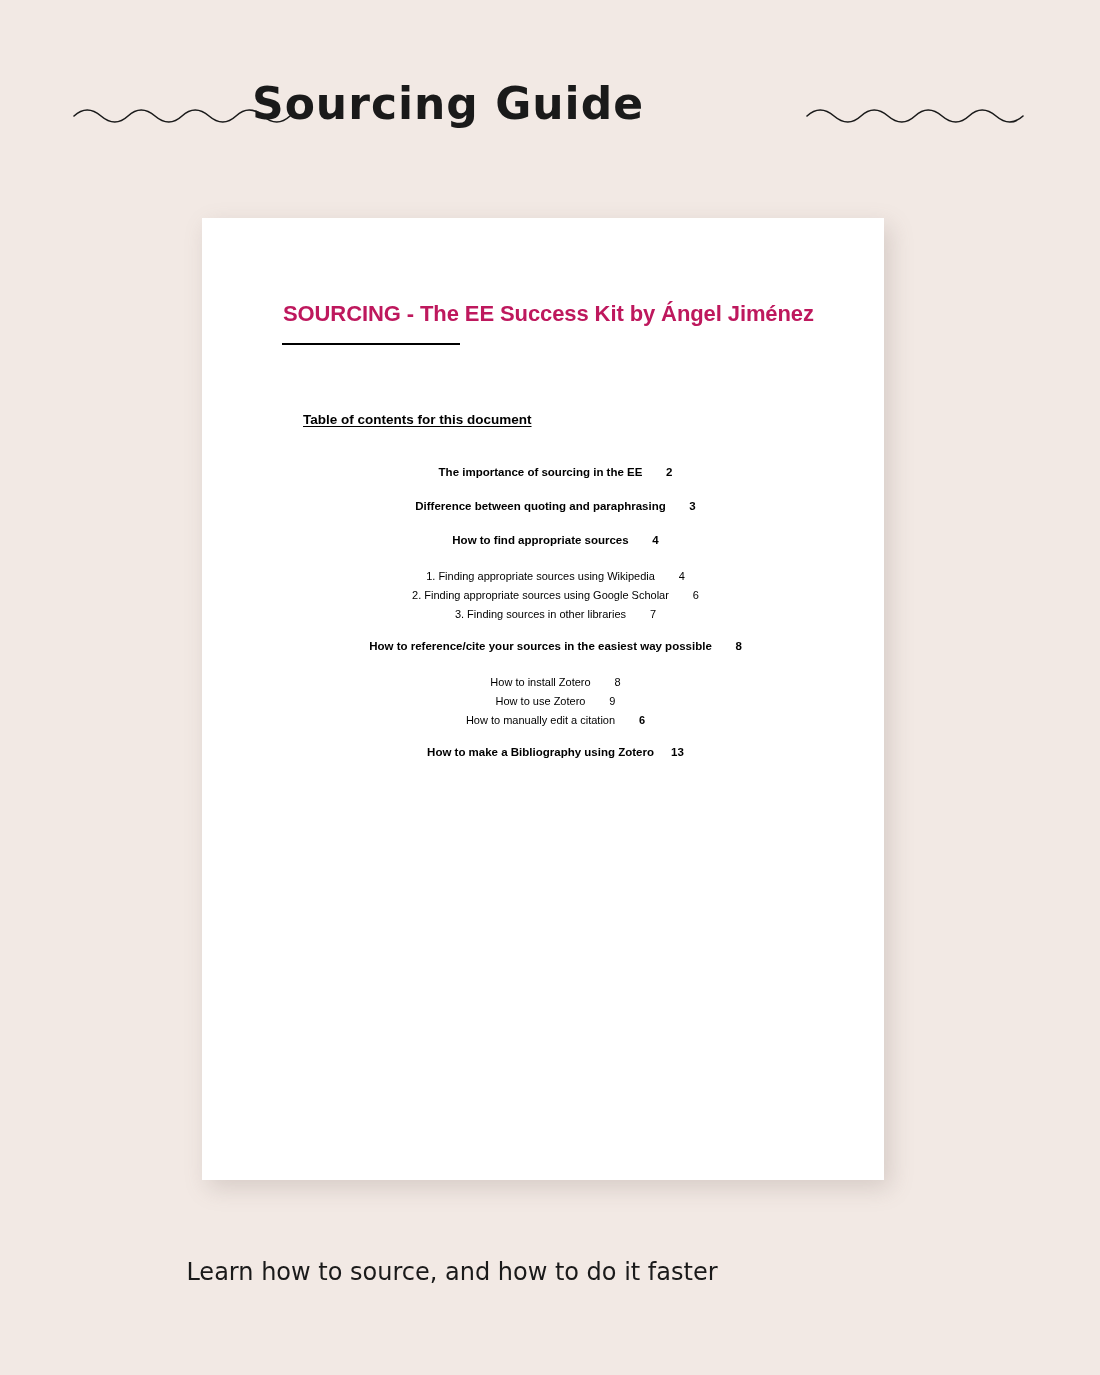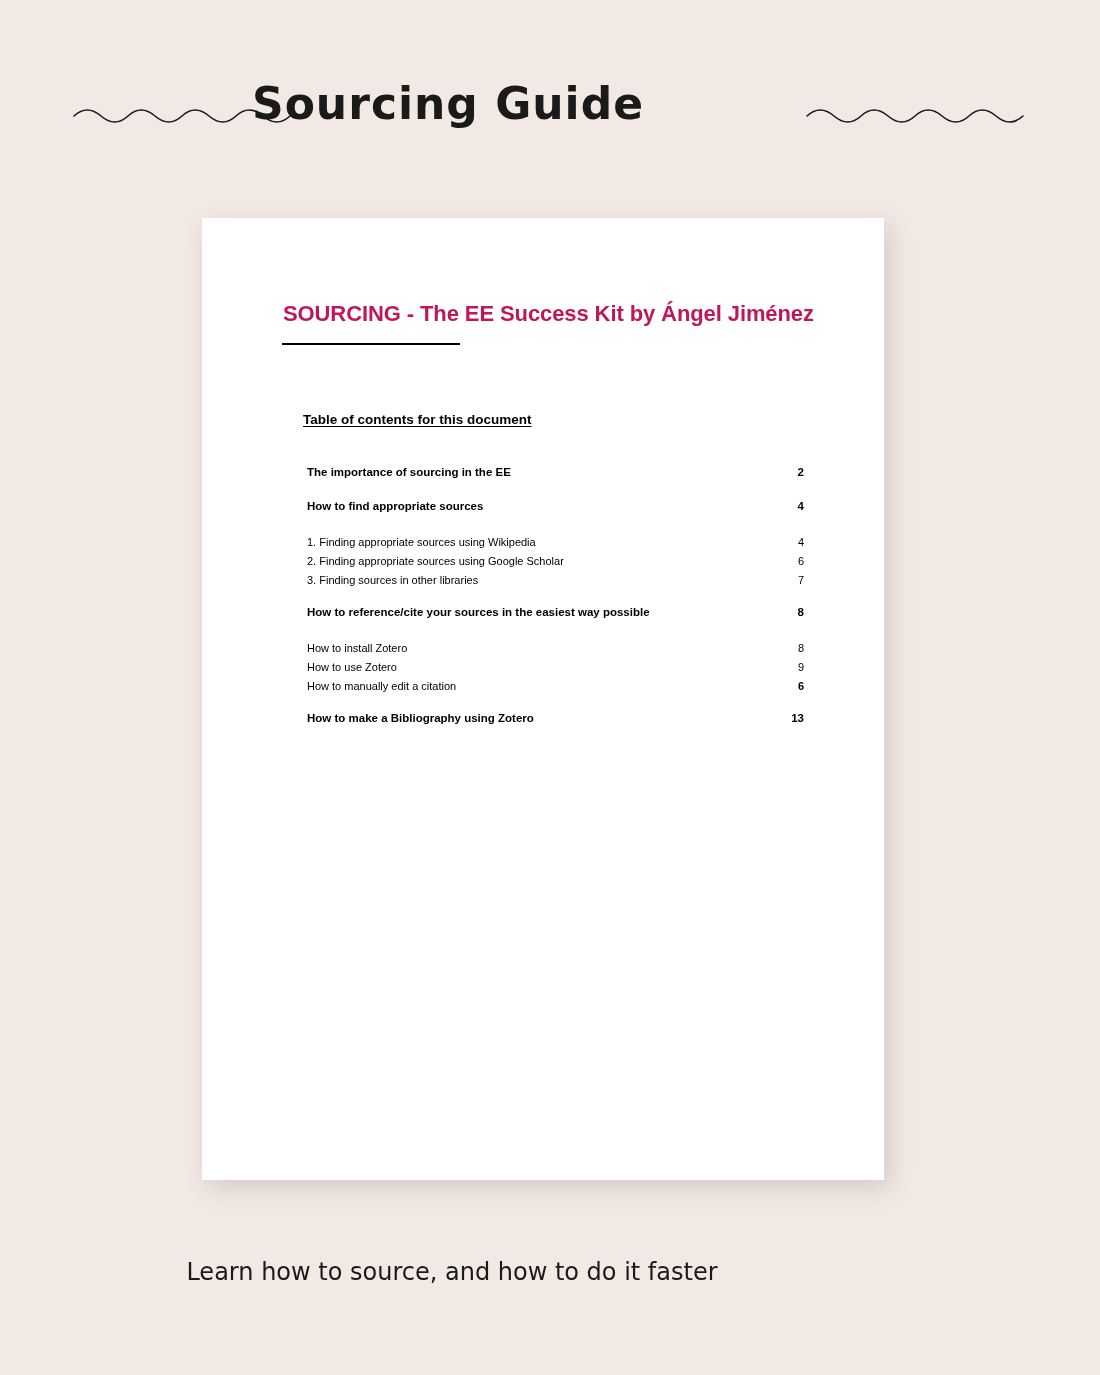--- a/index.html
+++ b/index.html
@@ -99,21 +99,21 @@
   .toc {
     position: absolute;
     top: 248px;
     left: 0;
     width: 682px;
   }
   .toc-row {
     position: relative;
     display: flex;
     align-items: baseline;
-    justify-content: space-between;
+    justify-content: center;
     padding: 0 80px 0 105px;
     color: #000;
   }
   .toc-row .label {
     white-space: nowrap;
   }
   .toc-row .page {
     flex: 0 0 auto;
     text-align: right;
     width: 30px;
@@ -180,20 +180,24 @@
 
     <div class="toc-heading">Table of contents for this document</div>
 
     <div class="toc">
 
       <div class="toc-row lvl-main">
         <span class="label">The importance of sourcing in the EE</span>
         <span class="page">2</span>
       </div>
 
+      <div class="toc-row lvl-main">
+        <span class="label">Difference between quoting and paraphrasing</span>
+        <span class="page">3</span>
+      </div>
 
       <div class="toc-row lvl-main gap-after">
         <span class="label">How to find appropriate sources</span>
         <span class="page">4</span>
       </div>
 
       <div class="toc-row lvl-sub">
         <span class="label">1. Finding appropriate sources using Wikipedia</span>
         <span class="page">4</span>
       </div>

